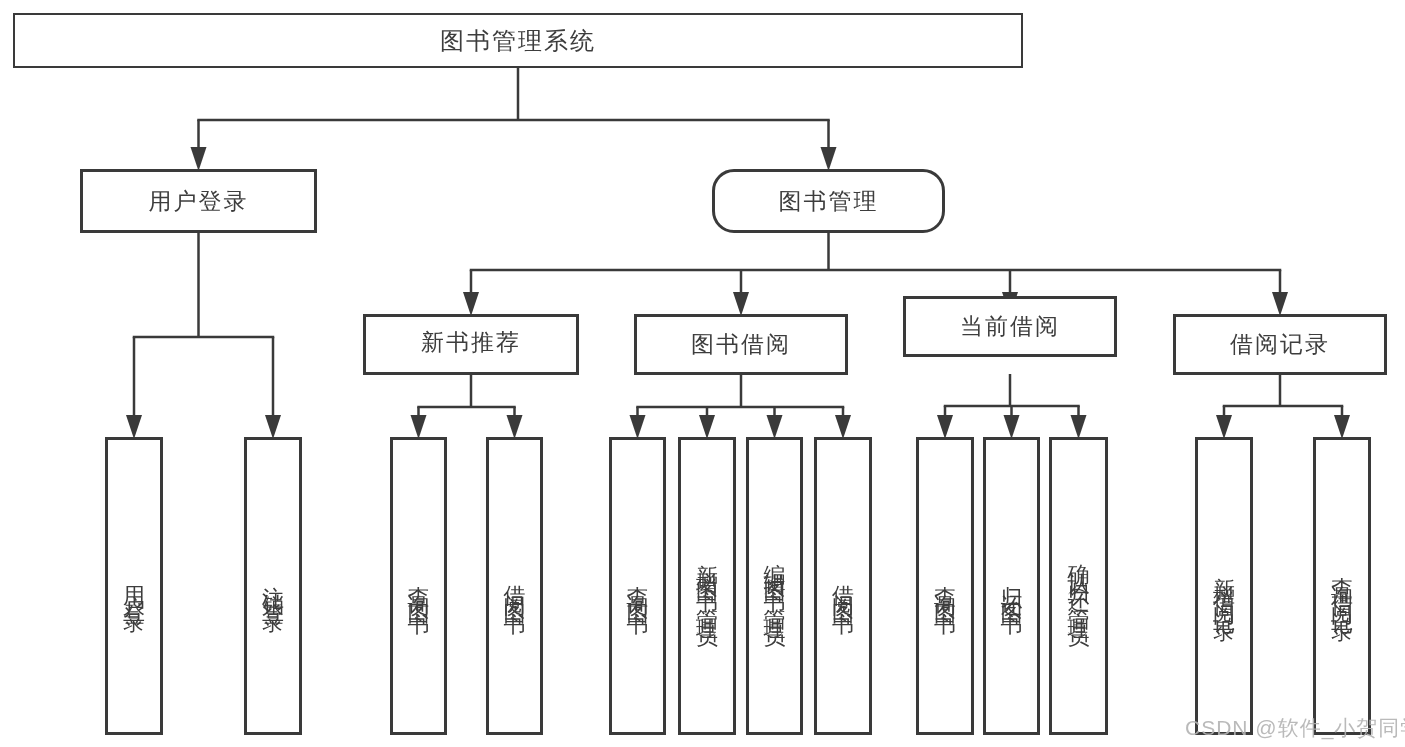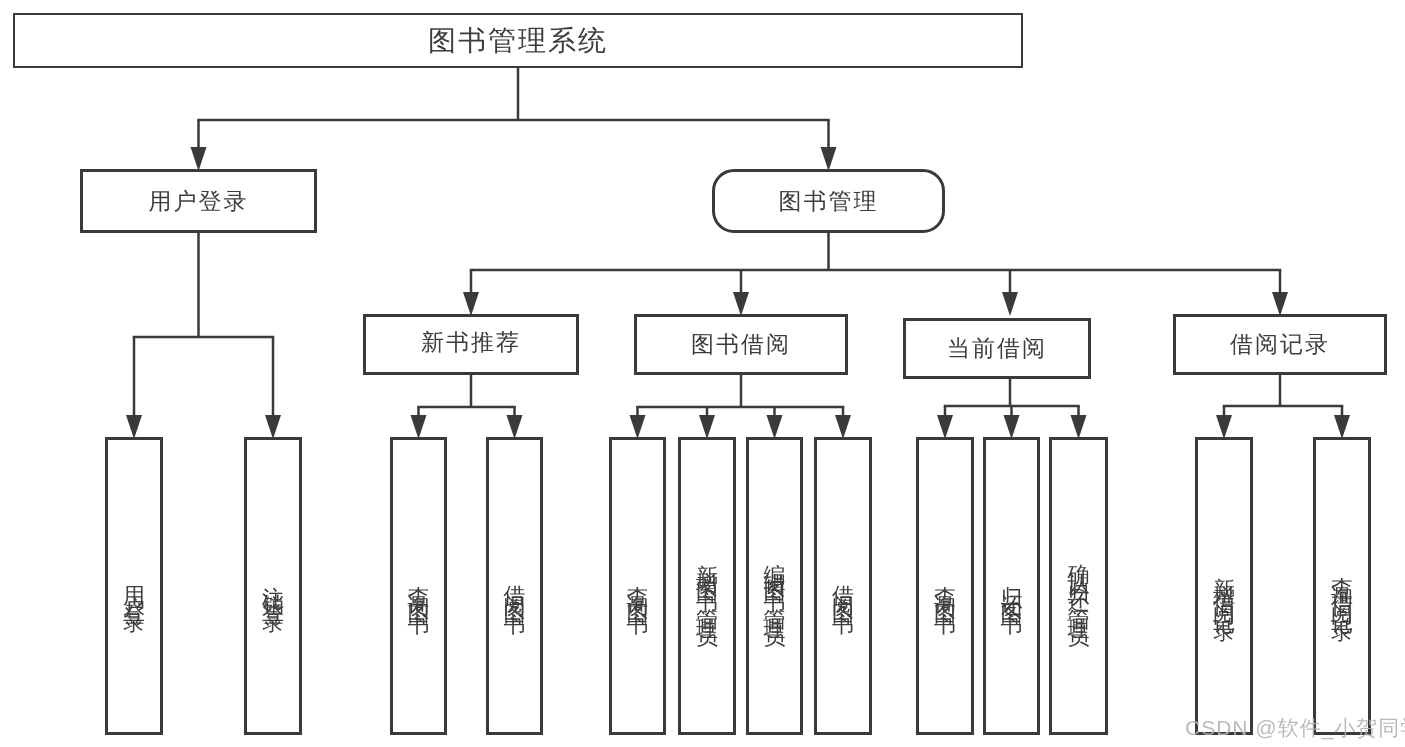--- a/index.html
+++ b/index.html
@@ -41,21 +41,21 @@
     justify-content: center;
   }
   .node span {
     color: var(--text-color, #3d3d3d);
     font-size: 23px;
     letter-spacing: 2px;
     white-space: nowrap;
     line-height: 1;
   }
   .node.root span {
-    font-size: 28px;
+    font-size: 24px;
   }
   .node.vertical span {
     writing-mode: vertical-rl;
     text-orientation: mixed;
     font-size: 22px;
     letter-spacing: 9px;
     white-space: normal;
     line-height: 1;
   }
   #watermark {
@@ -137,21 +137,21 @@
       </div>
       <div class="node" style="left: 712px; top: 169px; width: 233px; height: 64px; border-width: 3px; border-radius: 22px;">
         <span>图书管理</span>
       </div>
       <div class="node" style="left: 363px; top: 314px; width: 216px; height: 61px; border-width: 3px; font-family: Liberation Mono, monospace;">
         <span>新书推荐</span>
       </div>
       <div class="node" style="left: 634px; top: 314px; width: 214px; height: 61px; border-width: 3px;">
         <span>图书借阅</span>
       </div>
-      <div class="node" style="left: 903px; top: 318px; width: 188px; height: 61px; border-width: 3px;">
+      <div class="node" style="left: 903px; top: 296px; width: 214px; height: 61px; border-width: 3px;">
         <span>当前借阅</span>
       </div>
       <div class="node" style="left: 1173px; top: 314px; width: 214px; height: 61px; border-width: 3px;">
         <span>借阅记录</span>
       </div>
       <div class="node vertical" style="left: 105px; top: 437px; width: 58px; height: 298px; border-width: 3px;">
         <span>用户登录</span>
       </div>
       <div class="node vertical" style="left: 244px; top: 437px; width: 58px; height: 298px; border-width: 3px;">
         <span>注销登录</span>

